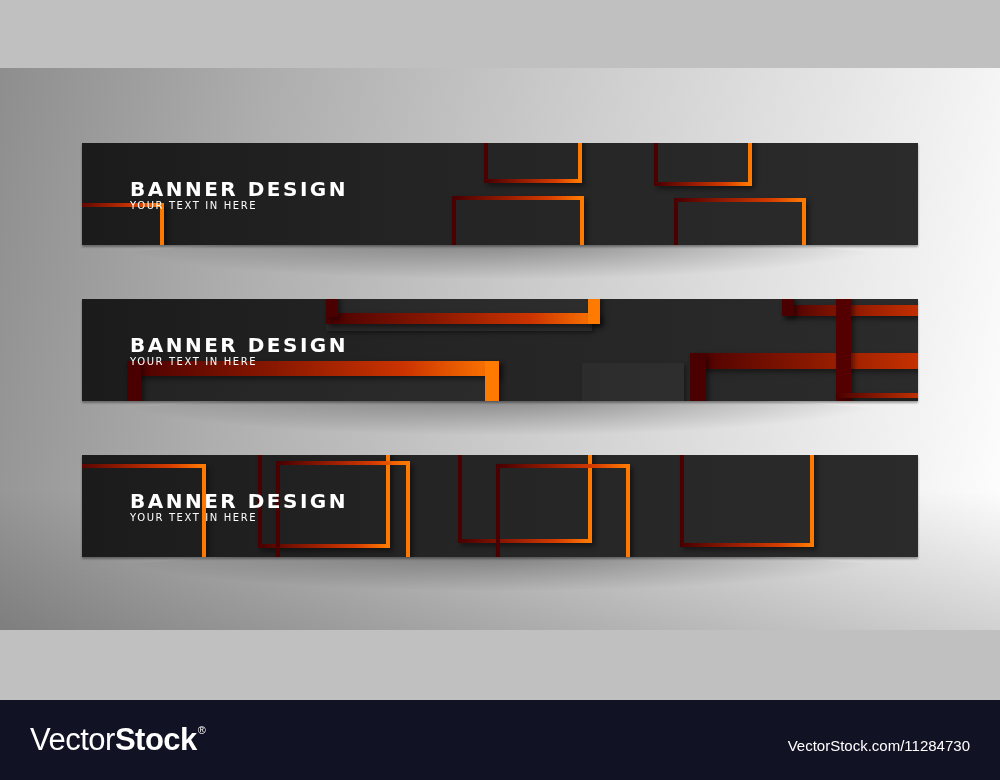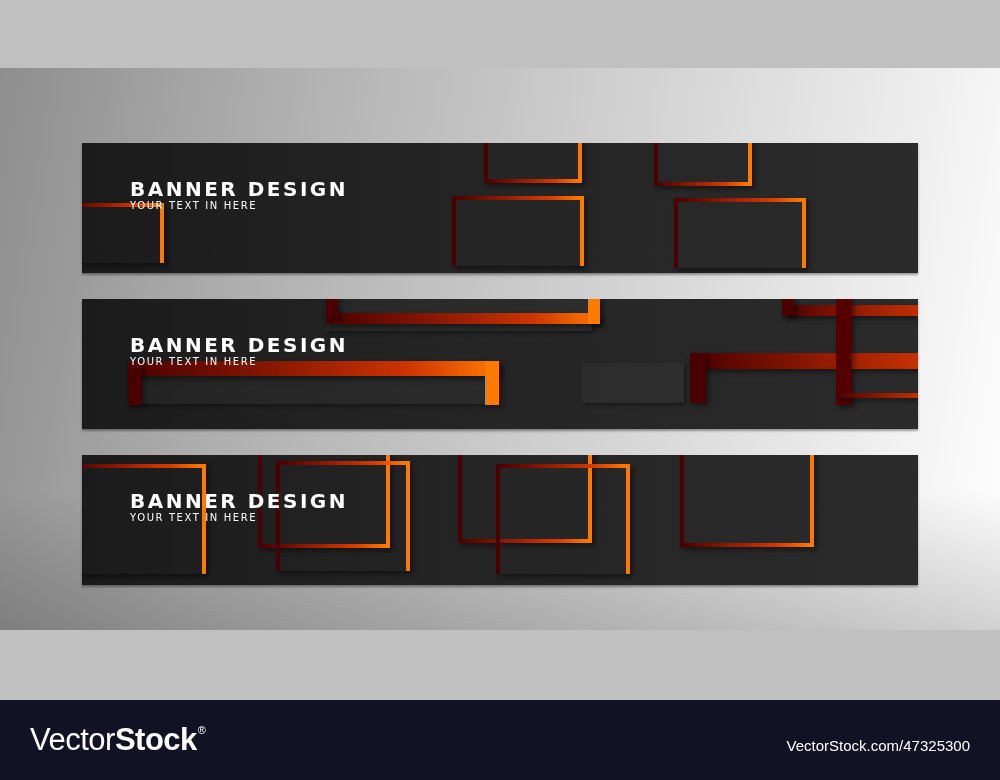--- a/index.html
+++ b/index.html
@@ -12,21 +12,21 @@
     .stage {
       position: absolute; left: 0; top: 68px; width: 1000px; height: 562px;
       background: linear-gradient(100deg, #8e8e8e 0%, #aeaeae 25%, #c9c9c9 50%, #e3e3e3 75%, #ffffff 100%);
       overflow: hidden;
     }
     .stage::after {
       content: ""; position: absolute; left: 0; bottom: 0; width: 100%; height: 140px;
       background: linear-gradient(to bottom, rgba(0,0,0,0) 0%, rgba(0,0,0,0.18) 100%);
     }
     .banner {
-      position: absolute; left: 82px; width: 836px; height: 130px;
+      position: absolute; left: 82px; width: 836px; height: 102px;
       background: linear-gradient(90deg, #1b1b1b 0%, #242424 40%, #2b2b2b 100%);
       overflow: hidden;
       box-shadow: 0 2px 2px rgba(0,0,0,0.35);
     }
     .shadow {
       position: absolute; left: 100px; width: 800px; height: 40px;
       border-radius: 50%;
       background: radial-gradient(ellipse at center top, rgba(0,0,0,0.35) 0%, rgba(0,0,0,0.12) 45%, rgba(0,0,0,0) 70%);
     }
     .b1 { top: 143px; } .s1 { top: 240px; }
@@ -119,14 +119,14 @@
   <div class="frame" style="left:194px; top:6px; width:134px; height:110px; border-bottom:none;"></div>
   <div class="frame" style="left:376px; top:-10px; width:134px; height:98px; border-top:none;"></div>
   <div class="frame" style="left:414px; top:9px; width:134px; height:110px; border-bottom:none;"></div>
   <div class="frame" style="left:598px; top:-10px; width:134px; height:102px; border-top:none;"></div>
 </div>
 
 <div class="footer">
   <div class="logo">
     <span class="light">Vector</span><span class="bold">Stock</span><span class="reg">®</span>
   </div>
-  <div class="ref">VectorStock.com/47325300</div>
+  <div class="ref">VectorStock.com/11284730</div>
 </div>
 
 </body></html>

